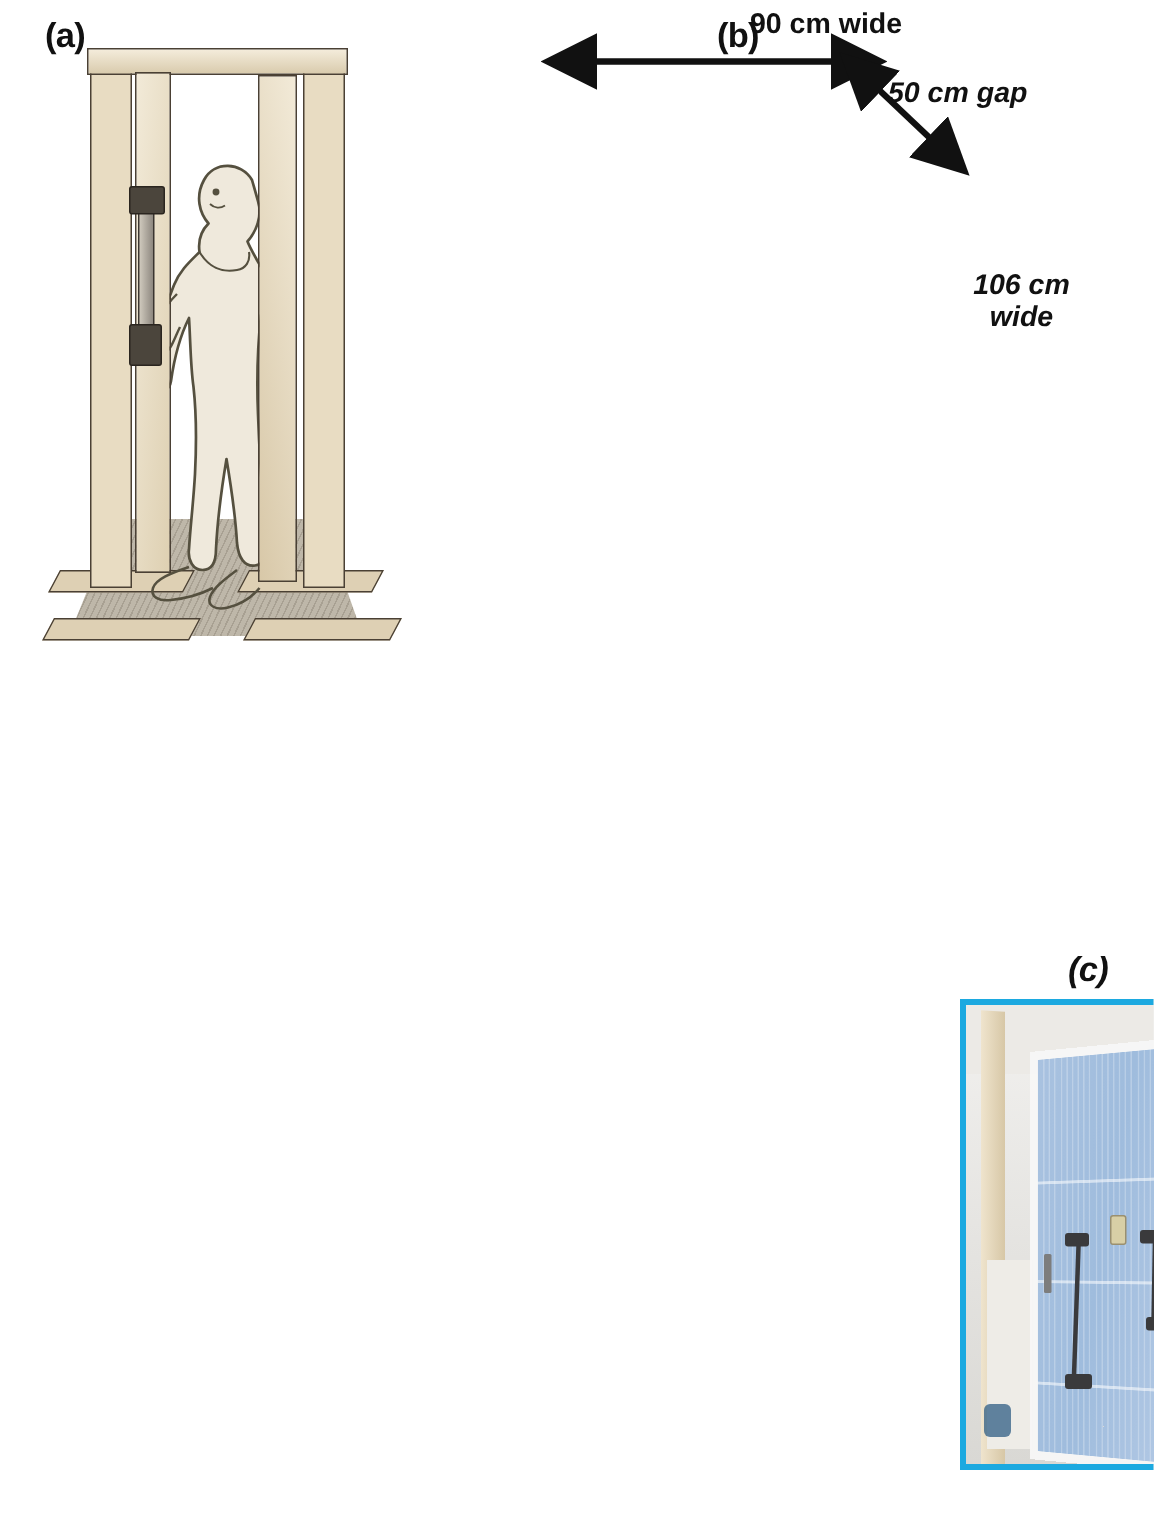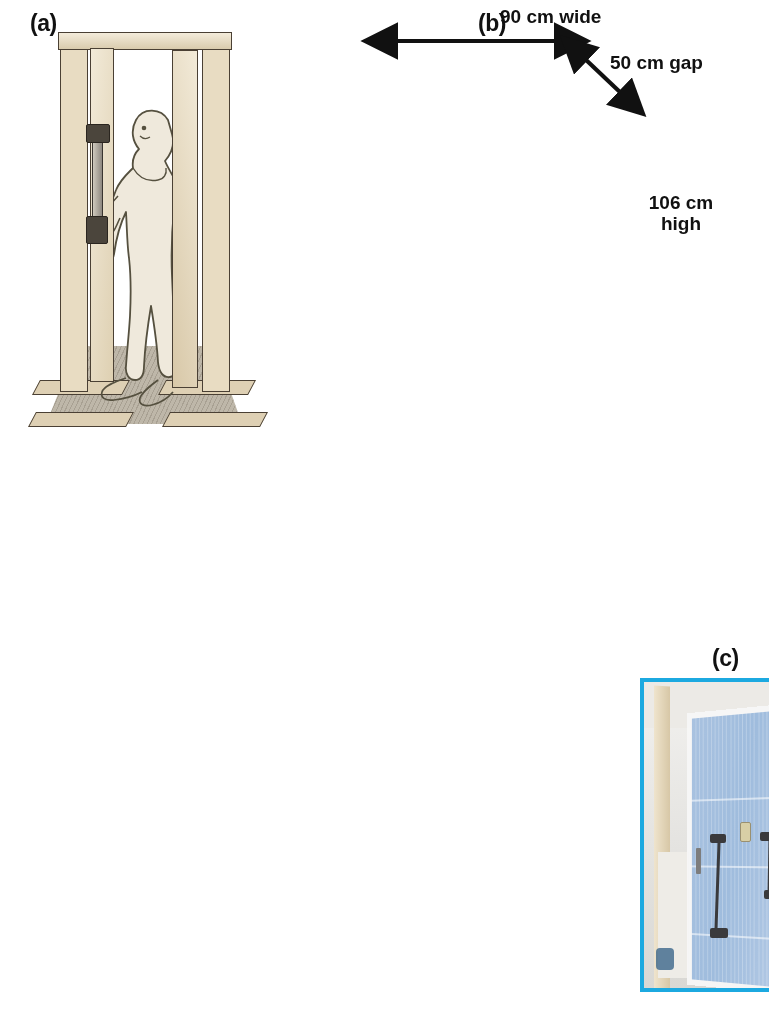--- a/index.html
+++ b/index.html
@@ -143,28 +143,28 @@
       <marker id="ah-l" markerWidth="9" markerHeight="9" refX="8" refY="4.5" orient="auto">
         <path d="M9,0 L9,9 L0,4.5 Z" fill="#111"></path>
       </marker>
       <marker id="ah-r" markerWidth="9" markerHeight="9" refX="1" refY="4.5" orient="auto">
         <path d="M0,0 L0,9 L9,4.5 Z" fill="#111"></path>
       </marker>
     </defs>
     <line x1="6" y1="9" x2="170" y2="9" stroke="#111" stroke-width="4.2" marker-start="url(#ah-l)" marker-end="url(#ah-r)"></line>
   </svg>
 
-  <div class="dimtext" style="left:610px;top:52px;">50 cm gap</div>
+  <div class="dimtext" style="left:592px;top:52px;font-style:italic;">50 cm gap</div>
   <svg style="position:absolute;left:578px;top:52px;" width="52" height="48">
     <line x1="6" y1="6" x2="44" y2="42" stroke="#111" stroke-width="4.2" marker-start="url(#ah-l)" marker-end="url(#ah-r)"></line>
   </svg>
 
-  <div class="dimtext center" style="left:626px;top:192px;width:110px;">
+  <div class="dimtext center" style="left:626px;top:180px;width:110px;font-style:italic;">
     <div>106 cm</div>
-    <div>high</div>
+    <div>wide</div>
 
   <div class="panel-label" style="left:86px;top:454px;">(c)</div>
 
   <div id="panel-c">
     <div class="c-wall"></div>
     <div class="c-ceiling"></div>
     <div class="c-frame-l"></div>
     <div style="position:absolute;left:14px;top:170px;width:30px;height:126px;background:#eeece7;border-right:1px solid #d2d0ca;"></div>
     <div style="position:absolute;left:12px;top:266px;width:18px;height:22px;background:#2f5d84;border-radius:4px;opacity:.75;"></div>
     <div class="c-plate" id="cPlate">

